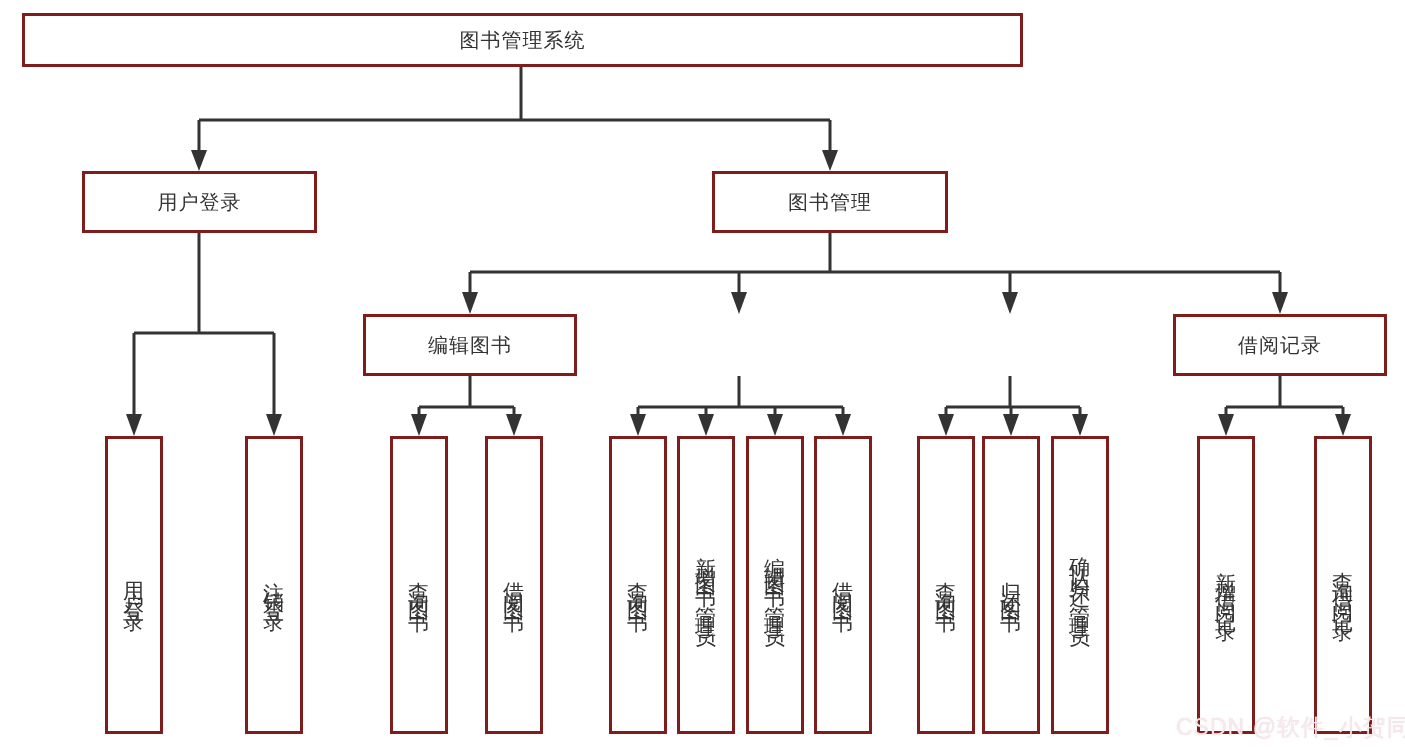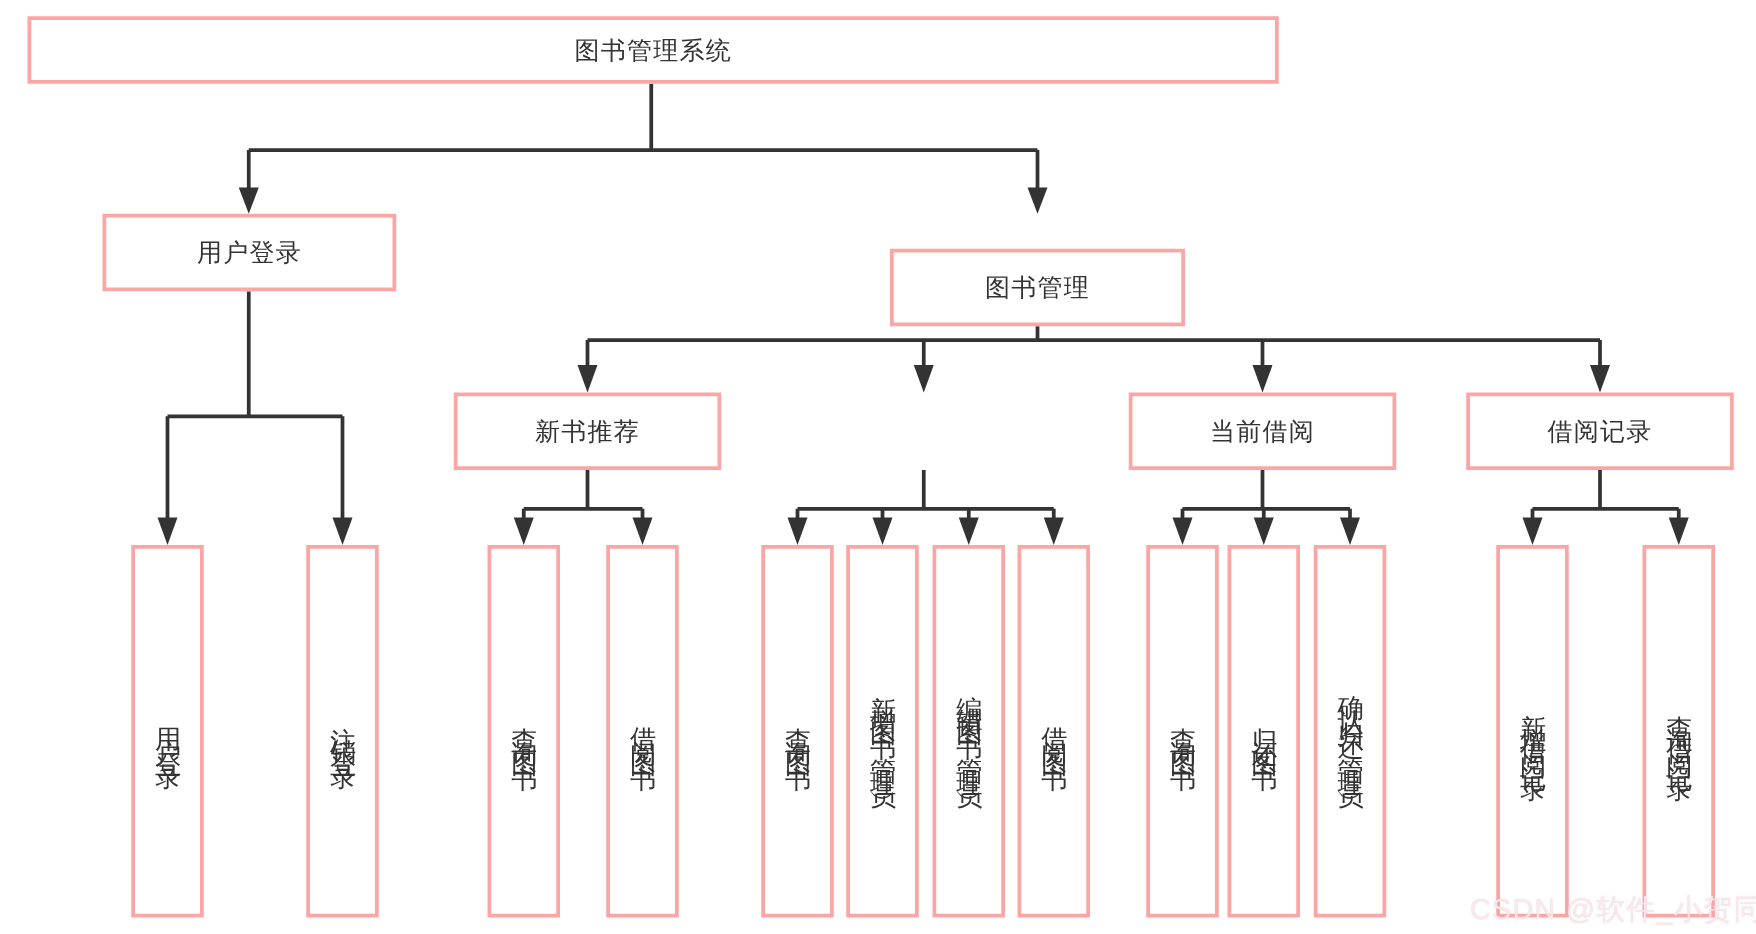--- a/index.html
+++ b/index.html
@@ -13,32 +13,32 @@
   }
   #connectors {
     position: absolute;
     left: 0; top: 0;
     width: 1405px; height: 747px;
   }
   .node {
     position: absolute;
     box-sizing: border-box;
     background: #ffffff;
-    border: 3px solid #fca5a5;
+    border: 3px solid #7f1d1d;
     display: flex;
     align-items: center;
     justify-content: center;
     color: #333333;
     font-size: 20px;
     letter-spacing: 1px;
     white-space: nowrap;
   }
   .node-root   { left: 22px;  top: 13px;  width: 1001px; height: 54px; }
   .node-l2-a   { left: 82px;  top: 171px; width: 235px;  height: 62px; }
-  .node-l2-b   { left: 712px; top: 171px; width: 236px;  height: 62px; margin-top: 28px; }
+  .node-l2-b   { left: 712px; top: 171px; width: 236px;  height: 62px; }
   .node-l3     { top: 314px;  width: 214px; height: 62px; }
   .node-l3-a   { left: 363px; }
   .node-l3-b   { left: 632px; }
   .node-l3-c   { left: 903px; }
   .node-l3-d   { left: 1173px; align-items: center; }
   .leaf        { top: 436px; width: 58px; height: 298px; }
   .leaf span {
     writing-mode: vertical-rl;
     text-orientation: mixed;
     font-size: 21px;
@@ -125,24 +125,21 @@
   </div>
 
   <div class="node node-l2-a">
     <span>用户登录</span>
   </div>
   <div class="node node-l2-b">
     <span>图书管理</span>
   </div>
 
   <div class="node node-l3 node-l3-a">
-    <span>新书推荐</span>
-  </div>
-  <div class="node node-l3 node-l3-c">
-    <span>当前借阅</span>
+    <span>编辑图书</span>
   </div>
   <div class="node node-l3 node-l3-d">
     <span>借阅记录</span>
   </div>
 
   <div class="node leaf lf-1">
     <span>用户登录</span>
   </div>
   <div class="node leaf lf-2">
     <span>注销登录</span>

